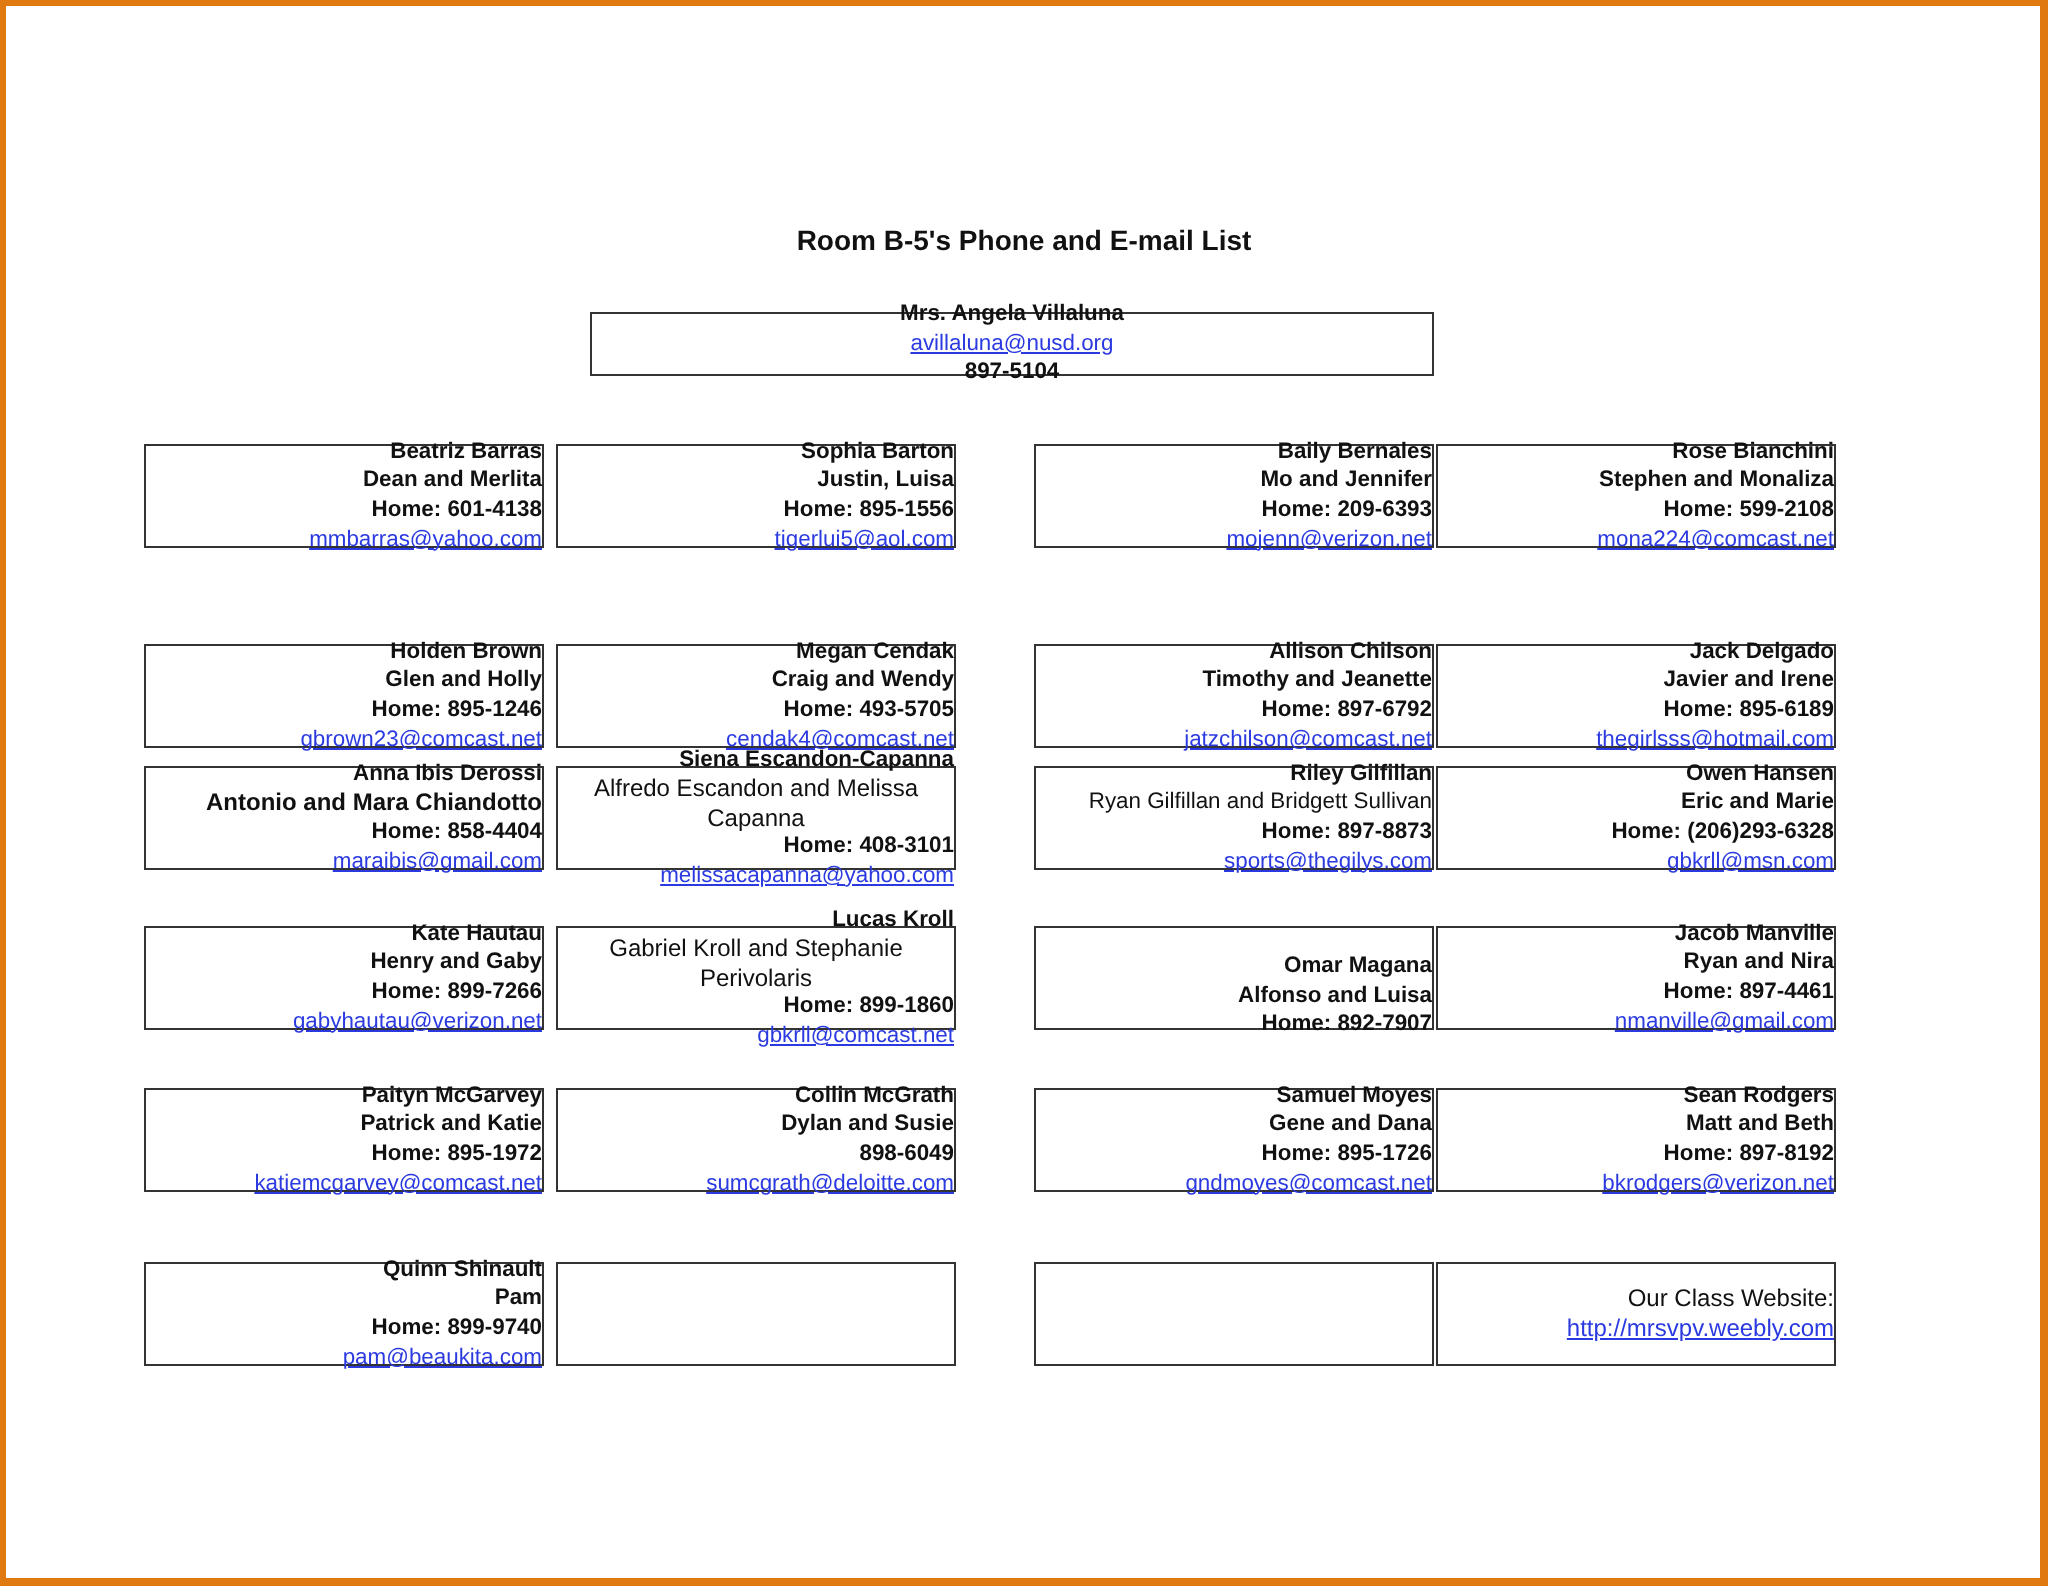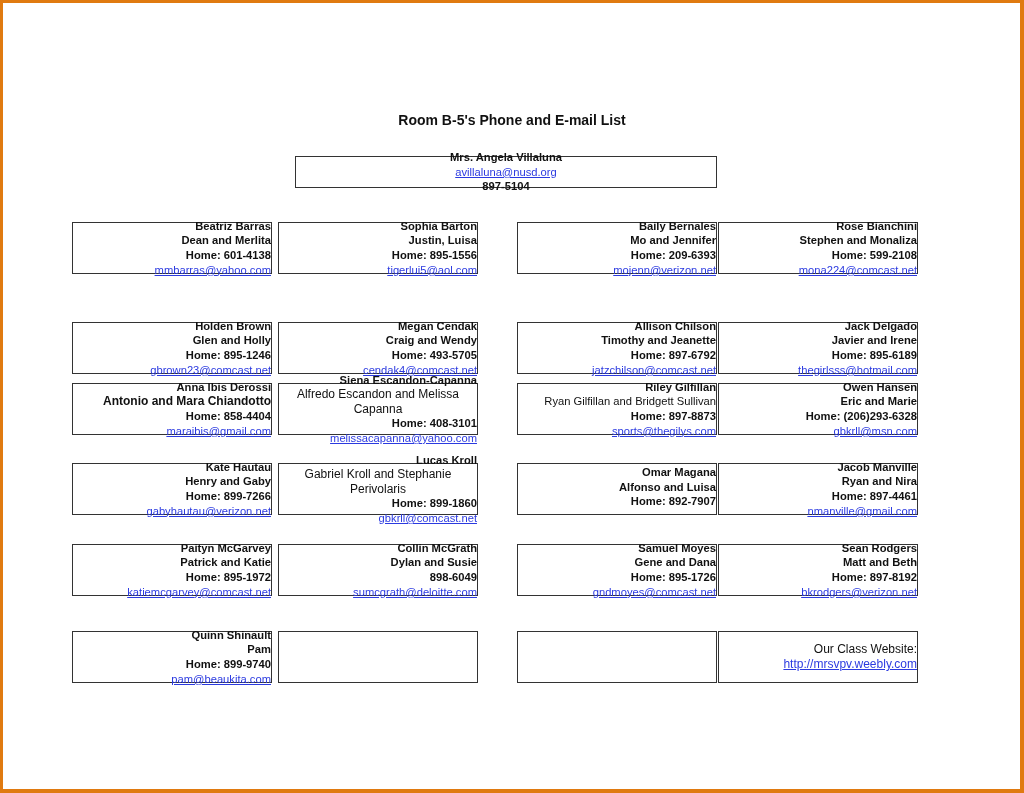--- a/index.html
+++ b/index.html
@@ -131,21 +131,21 @@
   <div class="b">Henry and Gaby</div>
   <div class="b">Home: 899-7266</div>
   <a class="email">gabyhautau@verizon.net</a>
 </div>
 <div class="box student c1 r3">
   <div class="b">Lucas Kroll</div>
   <div class="n sm">Gabriel Kroll and Stephanie Perivolaris</div>
   <div class="b">Home: 899-1860</div>
   <a class="email">gbkrll@comcast.net</a>
 </div>
-<div class="box student c2 r3" style="justify-content:flex-start;padding-top:1px;">
+<div class="box student c2 r3" style="justify-content:flex-start;padding-top:12px;">
   <div class="b">Omar Magana</div>
   <div class="b">Alfonso and Luisa</div>
   <div class="b">Home: 892-7907</div>
 </div>
 <div class="box student c3 r3">
   <div class="b">Jacob Manville</div>
   <div class="b">Ryan and Nira</div>
   <div class="b">Home: 897-4461</div>
   <a class="email">nmanville@gmail.com</a>
 </div>

